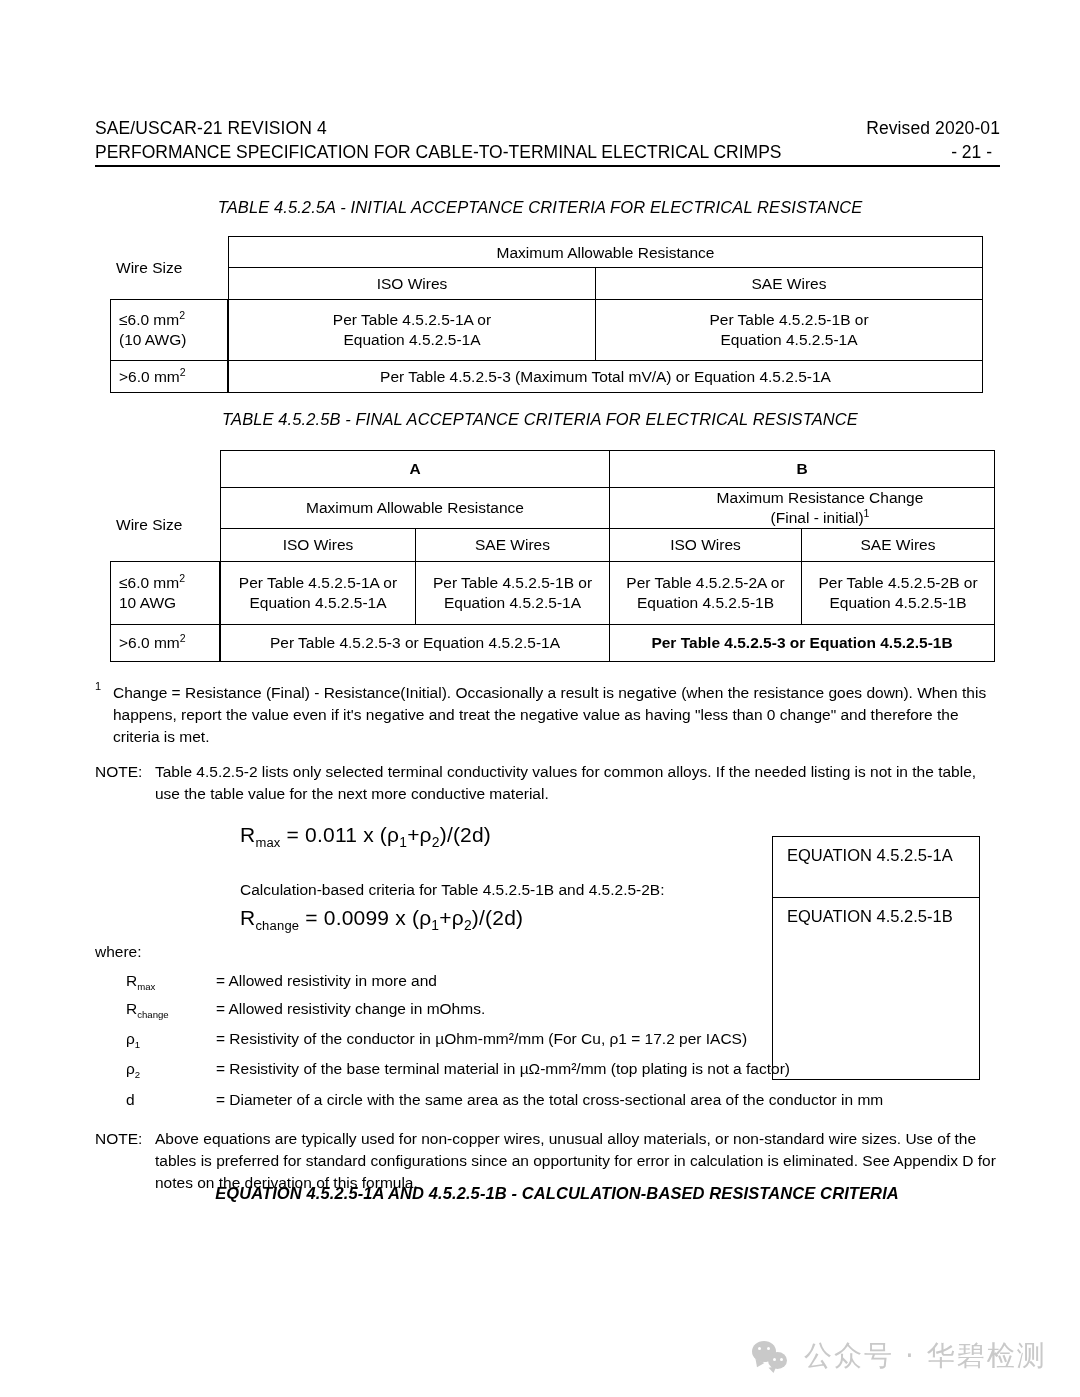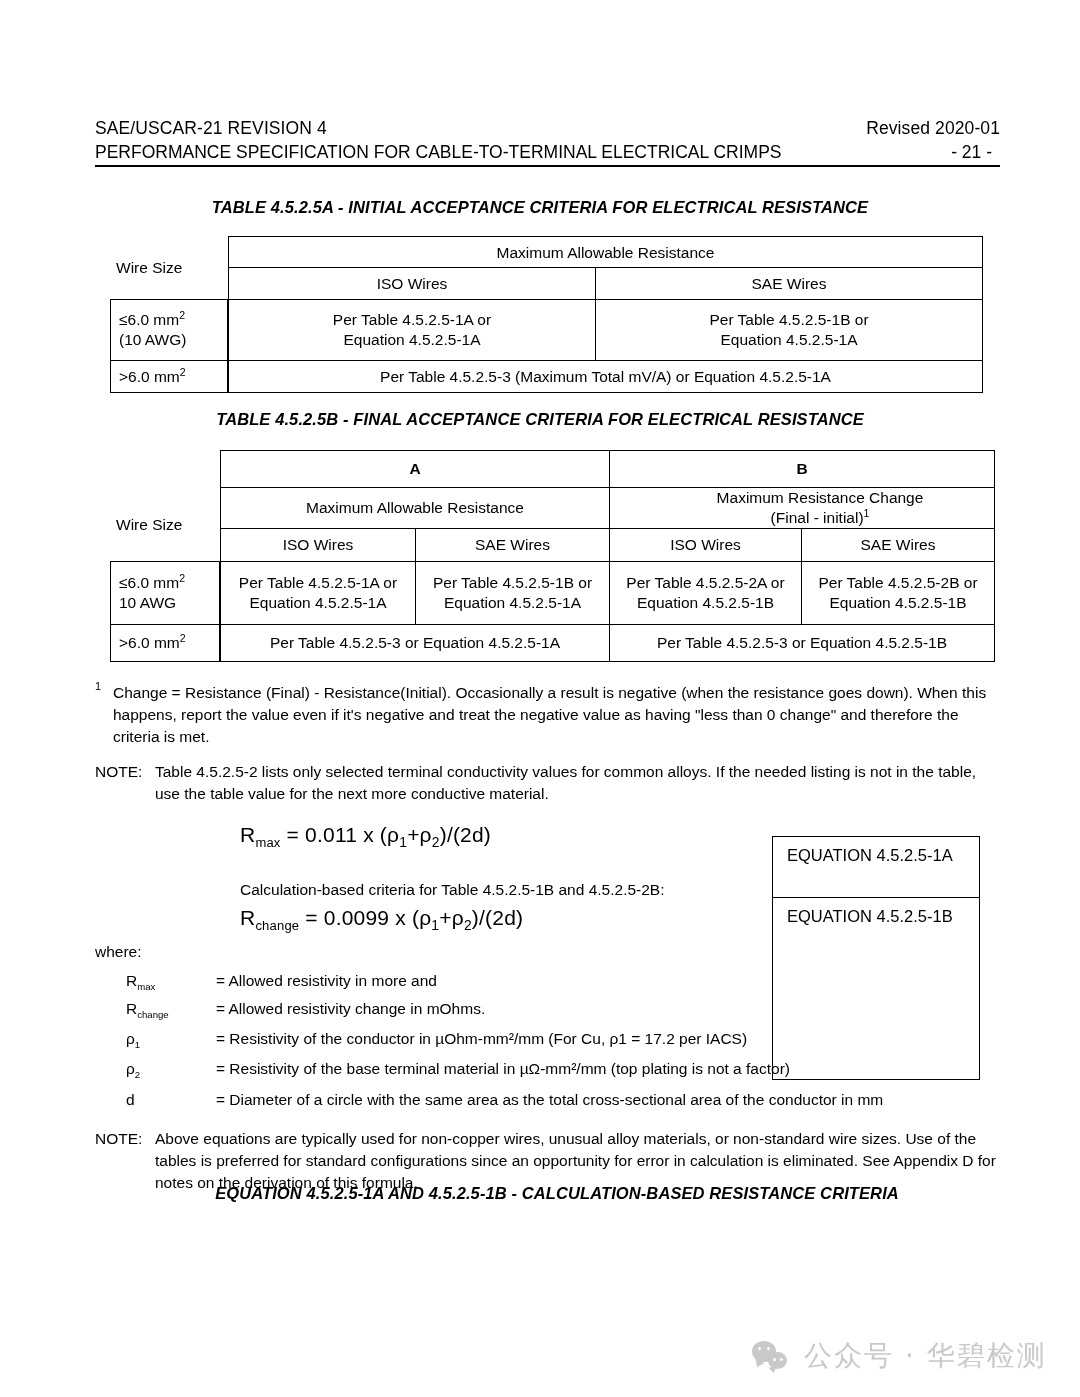--- a/index.html
+++ b/index.html
@@ -49,21 +49,21 @@
   }
   .hdr-pageno { padding-right: 8px; }
 
   
   .tbl-title {
     position: absolute;
     width: 1080px;
     text-align: center;
     font-size: 16.5px;
     font-style: italic;
-    font-weight: bold;
+    font-weight: normal;
     letter-spacing: 0.1px;
   }
   #title-a { top: 198px; }
   #title-b { top: 410px; }
 
   
   .tblbox { position: absolute; }
   .cell {
     position: absolute;
     box-sizing: border-box;
@@ -292,21 +292,21 @@
     </div>
     <div class="cell" style="left:801px; top:561px; width:194px; height:64px; flex-direction:column;">
       <span>Per Table 4.5.2.5-2B or</span>
       <span>Equation 4.5.2.5-1B</span>
     </div>
 
     <div class="cell lft" style="left:110px; top:624px; width:110px; height:38px;">
       <span><span>&gt;6.0 mm</span><sup>2</sup></span>
     </div>
     <div class="cell" style="left:220px; top:624px; width:390px; height:38px;">Per Table 4.5.2.5-3 or Equation 4.5.2.5-1A</div>
-    <div class="cell" style="left:609px; top:624px; width:386px; height:38px;">Per Table 4.5.2.5-3 or Equation 4.5.2.5-1B</div>
+    <div class="cell" style="left:609px; top:624px; width:386px; height:38px;font-weight:bold;">Per Table 4.5.2.5-3 or Equation 4.5.2.5-1B</div>
   </div>
 
   <div class="para" style="left:95px; top:682px; width:910px; padding-left:0;">
     <span style="position:absolute; left:0; top:-3px; font-size:11px;">1</span>
     <span style="display:block; margin-left:18px; text-indent:0;">Change = Resistance (Final) - Resistance(Initial). Occasionally a result is negative (when the resistance goes down). When this happens, report the value even if it's negative and treat the negative value as having "less than 0 change" and therefore the criteria is met.</span>
   </div>
 
   <div class="para" style="left:95px; top:761px; width:910px;">
     <span class="lbl">NOTE:</span>
     <span style="display:block; margin-left:60px;">Table 4.5.2.5-2 lists only selected terminal conductivity values for common alloys. If the needed listing is not in the table, use the table value for the next more conductive material.</span>

